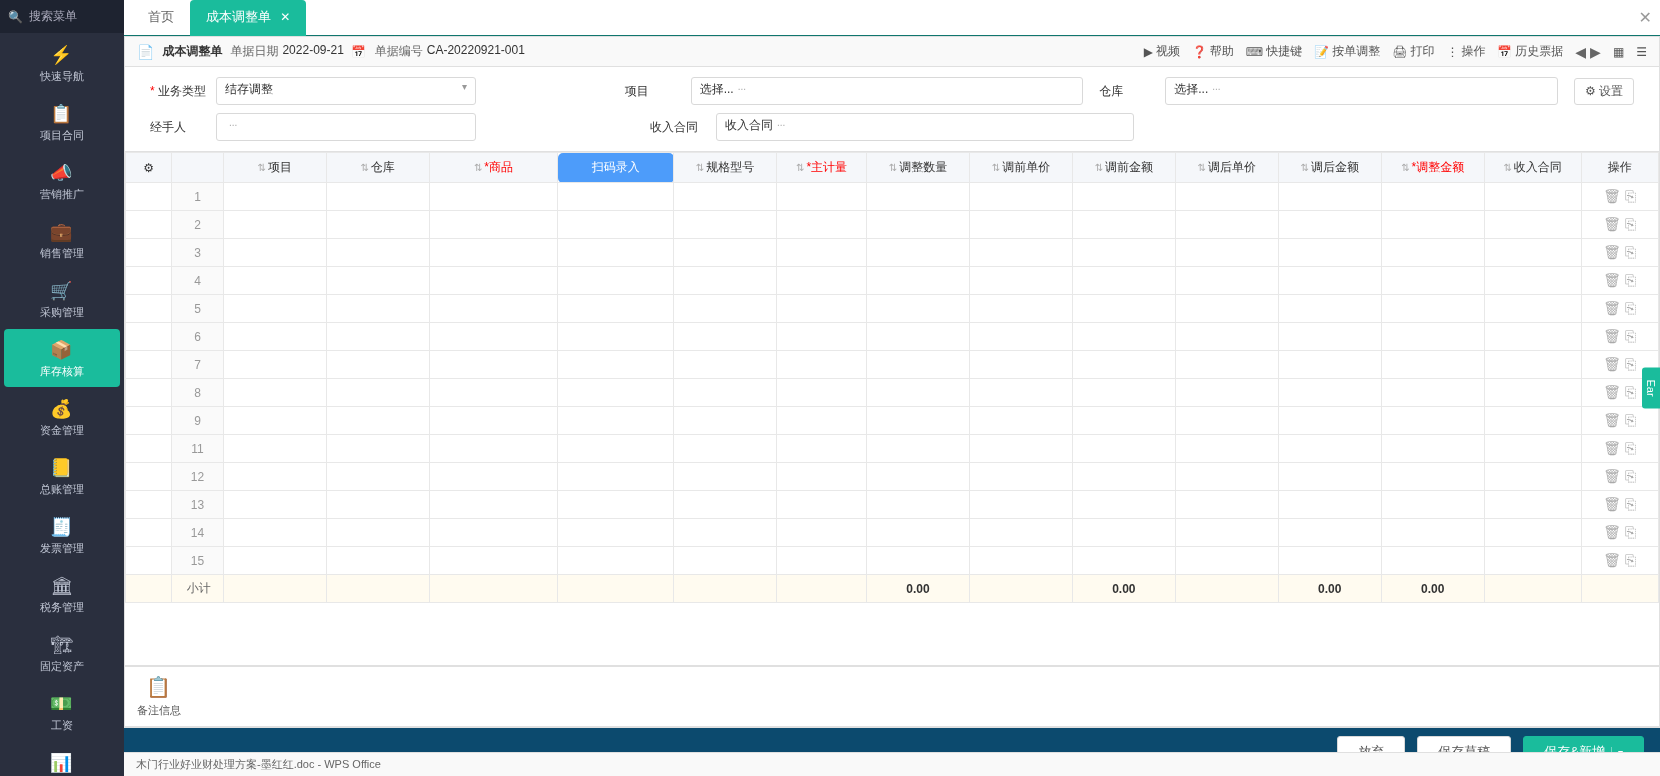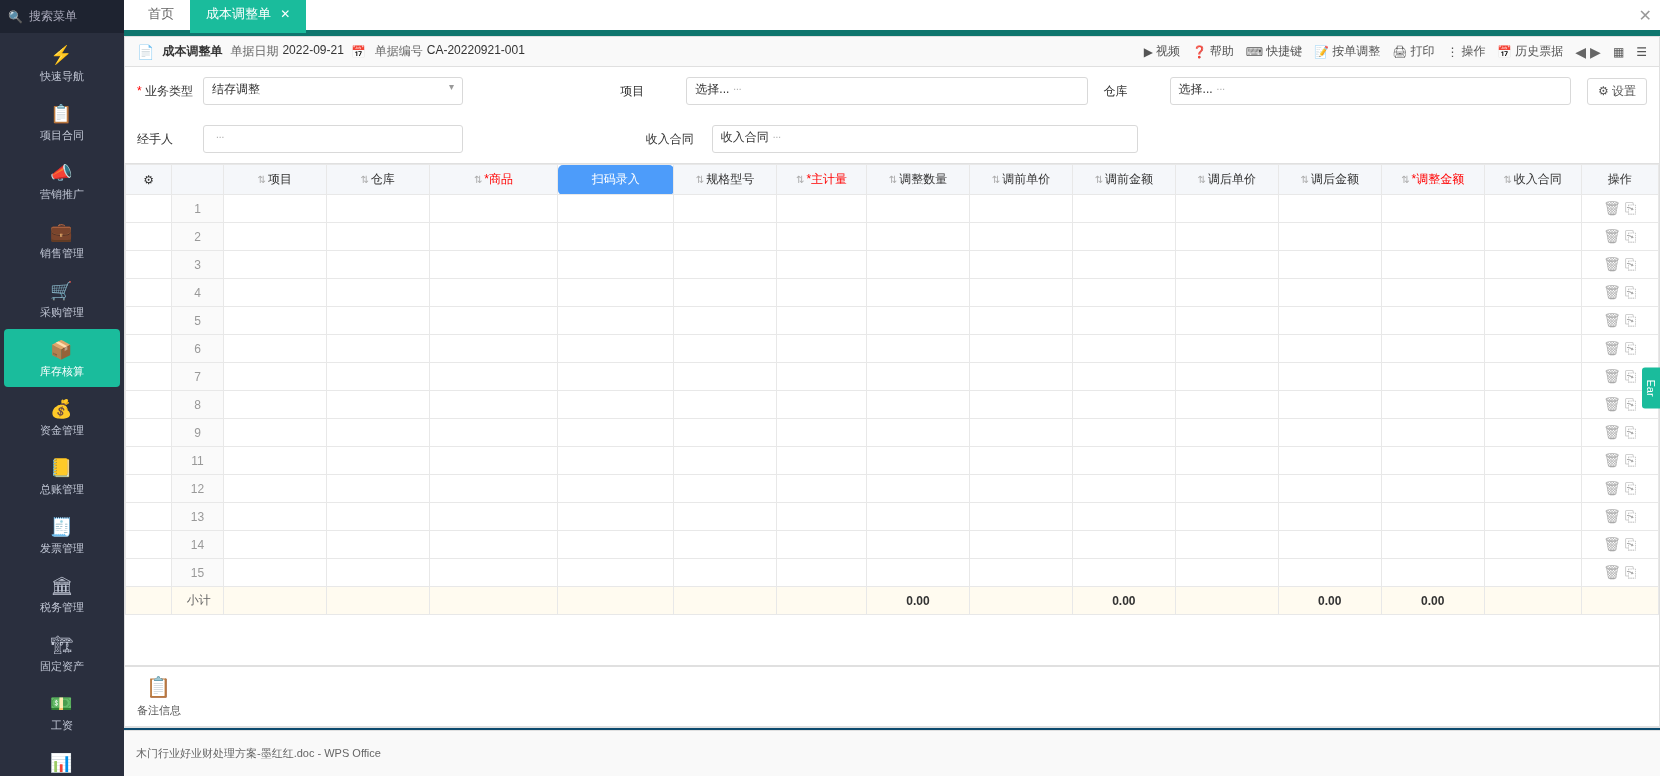--- a/index.html
+++ b/index.html
@@ -45,21 +45,21 @@
       flex-direction: column;
       background: #f5f5f5;
       overflow: hidden;
     }
 
     
     .tab-bar {
       display: flex;
       align-items: center;
       background: #fff;
-      border-bottom: 6px solid #0f766e;
+      border-bottom: 1px solid #0f766e;
       padding: 0 8px;
       height: 36px;
       flex-shrink: 0;
     }
     .tab {
       padding: 8px 16px;
       cursor: pointer;
       font-size: 13px;
       color: #666;
       border-bottom: 2px solid transparent;
@@ -110,22 +110,22 @@
     .toolbar-info .label { color: #666; }
     .toolbar-right { margin-left: auto; display: flex; align-items: center; gap: 12px; font-size: 12px; color: #555; }
     .toolbar-right .btn-link { cursor: pointer; color: #555; display: flex; align-items: center; gap: 3px; }
     .toolbar-nav { display: flex; gap: 4px; }
     .toolbar-nav span { cursor: pointer; font-size: 14px; color: #666; }
 
     
     .form-fields {
       display: flex;
       flex-direction: column;
-      padding: 10px 12px;
-      gap: 20px;
+      padding: 10px 25px;
+      gap: 8px;
       background: #fff;
       border-bottom: 1px solid #e0e0e0;
       flex-shrink: 0;
     }
     .form-row {
       display: flex;
       align-items: center;
       gap: 16px;
     }
     .form-field {
@@ -267,21 +267,21 @@
       gap: 12px;
       flex-shrink: 0;
     }
     .taskbar-item {
       position: fixed;
       bottom: 0;
       left: 124px;
       right: 0;
       background: #f9f9f9;
       border-top: 1px solid #e0e0e0;
-      padding: 15px 12px;
+      padding: 4px 12px;
       font-size: 11px;
       color: #666;
       z-index: 100;
     }
     .btn {
       padding: 6px 20px;
       border-radius: 3px;
       cursor: pointer;
       font-size: 13px;
       border: 1px solid #d9d9d9;

